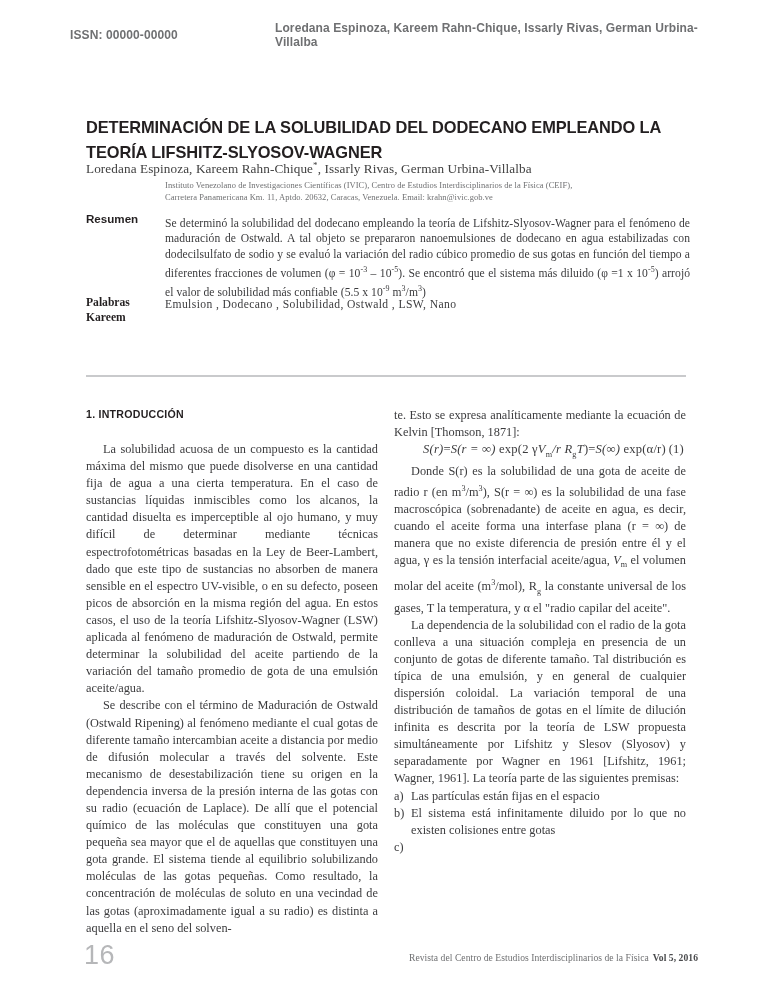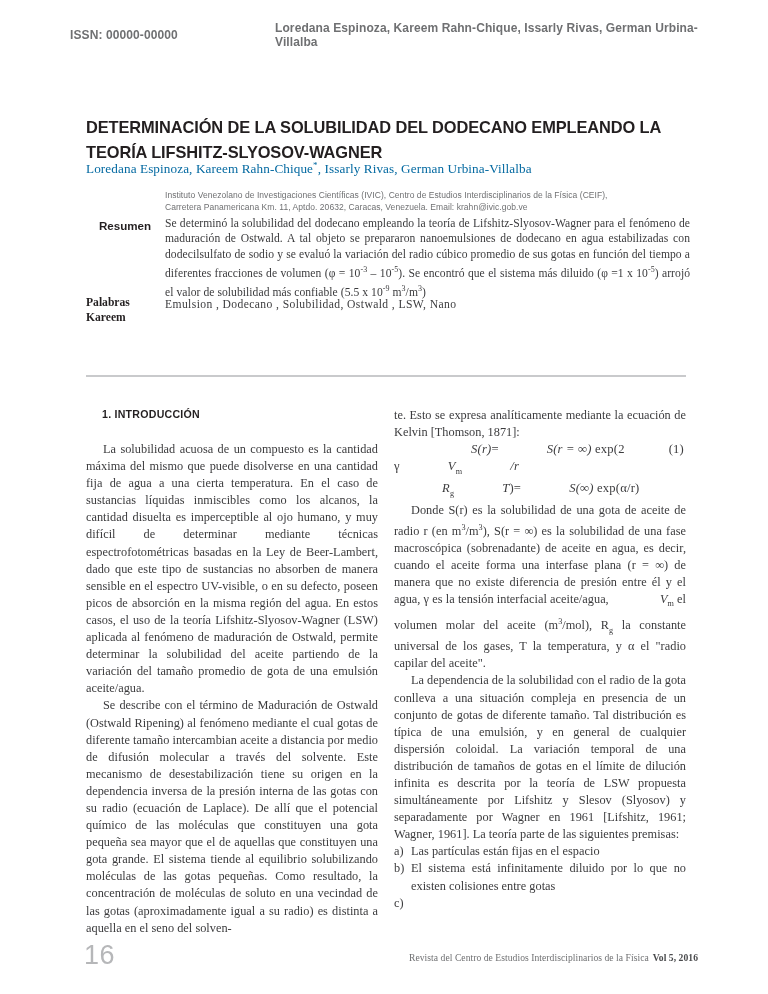--- a/index.html
+++ b/index.html
@@ -62,52 +62,52 @@
   }
 
   .byline {
     position: absolute;
     top: 157px;
     left: 86px;
     width: 600px;
     font-family: "Liberation Serif", serif;
     font-size: 13.2px;
     line-height: 17px;
-    color: #0369a1;
+    color: #404040;
     letter-spacing: 0.1px;
   }
   .byline sup {
     font-size: 9px;
     vertical-align: super;
   }
 
   .affiliation {
     position: absolute;
-    top: 189px;
+    top: 179px;
     left: 165px;
     width: 525px;
-    font-family: Liberation Sans, sans-serif;
+    font-family: Liberation Serif, serif;
     font-size: 8.5px;
     line-height: 12.4px;
     color: #6f7072;
     letter-spacing: 0.05px;
   }
 
   
   .abs-label {
     position: absolute;
     left: 86px;
     width: 78px;
     font-family: "Liberation Sans", sans-serif;
     font-weight: bold;
     font-size: 11.6px;
     line-height: 14.5px;
     color: #231f20;
   }
-  .abs-label.resumen { top: 219px; text-align: center; }
+  .abs-label.resumen { top: 212px; }
   .abs-label.palabras { top: 296px; font-family: Liberation Serif, serif; }
 
   .abs-body {
     position: absolute;
     left: 165px;
     width: 525px;
     font-family: "Liberation Serif", serif;
     font-size: 11.6px;
     line-height: 15.4px;
     color: #3b3b3d;
@@ -149,34 +149,34 @@
   .col.left  { left: 86px; }
   .col.right { left: 394px; }
 
   .sec-head {
     font-family: "Liberation Sans", sans-serif;
     font-weight: bold;
     font-size: 10.6px;
     line-height: 14px;
     color: #231f20;
     letter-spacing: 0.25px;
-    margin: 0 0 20px 16px;
+    margin: 0 0 20px 0;
     text-align: left;
   }
 
   .col p {
     margin: 0;
     text-indent: 17px;
     hyphens: manual;
   }
   .col p.noindent { text-indent: 0; }
 
   .col sup { font-size: 8.2px; vertical-align: super; }
   .col sub { font-size: 8.2px; vertical-align: sub; }
-  .col i { font-style: italic; margin-left: 48px; }
+  .col i { font-style: italic; }
 
   
   .equation {
     position: relative;
     margin: 16px 0 17px 0;
     text-indent: 0;
     text-align: left;
     font-size: 12.6px;
     letter-spacing: 0.2px;
   }

